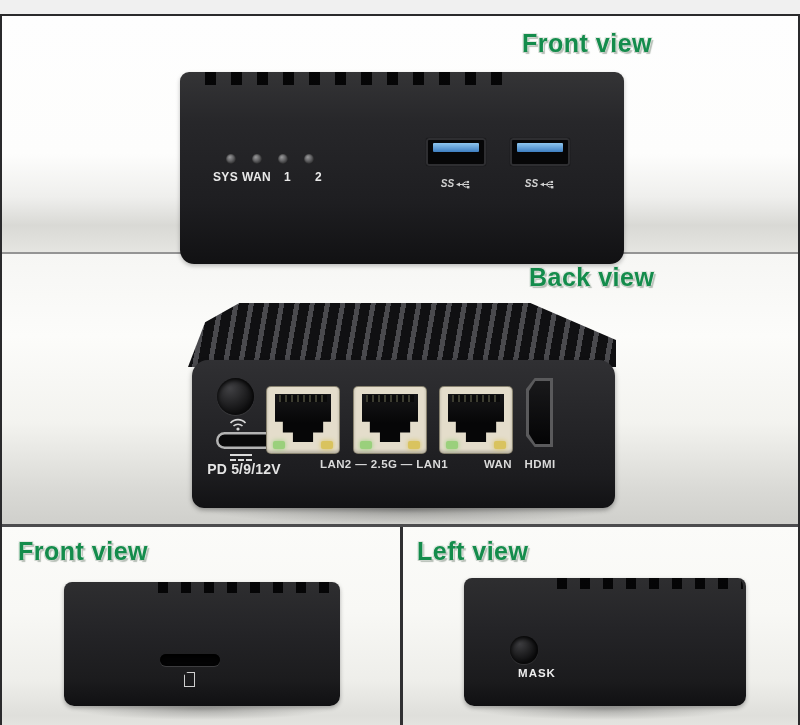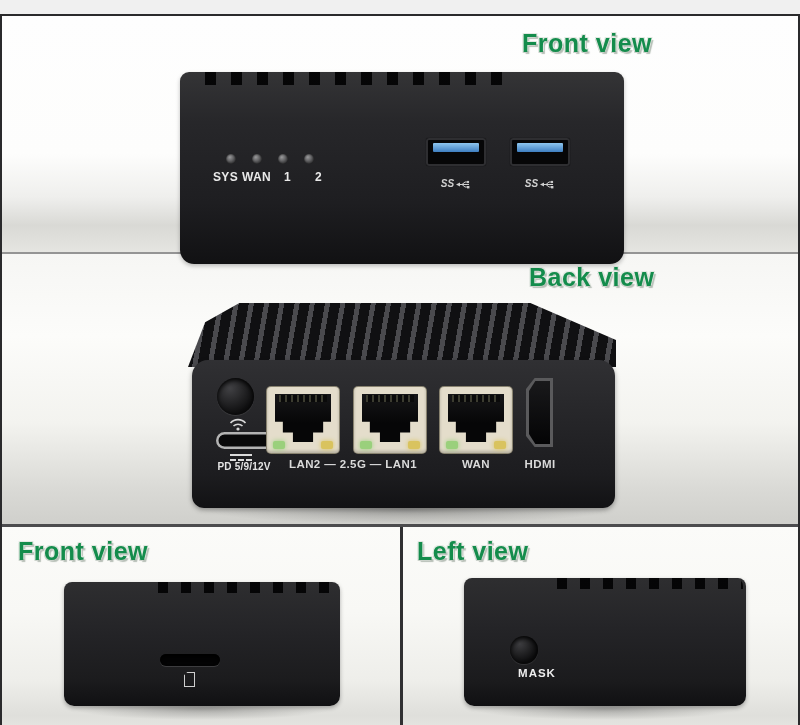--- a/index.html
+++ b/index.html
@@ -70,35 +70,35 @@
     border-radius:16px 16px 12px 12px; box-shadow:0 2px 5px rgba(0,0,0,0.35); }
   .ant-button { position:absolute; left:25px; top:18px; width:37px; height:37px; border-radius:50%;
     background:radial-gradient(circle at 35% 28%, #414144, #0d0d0e 72%);
     box-shadow:0 1px 1px rgba(255,255,255,0.10), inset 0 2px 5px #000; }
   .wifi-icon { position:absolute; left:37px; top:58px; }
   .usbc-port { position:absolute; left:24px; top:72px; width:58px; height:17px;
     background:#09090a; border-radius:9px; box-shadow:inset 0 0 0 2.5px #b3b3b3; }
   .dc-icon { position:absolute; left:38px; top:94px; width:22px; height:3px; border-top:2px solid #dcdcdc; }
   .dc-icon::after { content:""; position:absolute; left:0; top:3px; width:22px;
     border-top:2px dashed #dcdcdc; }
-  .pd-label { position:absolute; left:2px; top:101px; width:100px; font-size:10px; font-weight:bold;
+  .pd-label { position:absolute; left:2px; top:101px; width:100px; font-size:14px; font-weight:bold;
     color:#e4e4e4; letter-spacing:0.2px; text-align:center; }
   .rj45 { position:absolute; top:27px; width:72px; height:66px; background:#e4ddcb;
     border-radius:4px; box-shadow:0 0 0 1px #88826f, inset 0 -2px 3px rgba(0,0,0,0.2); }
   .rj45-1 { left:75px; } .rj45-2 { left:162px; } .rj45-3 { left:248px; }
   .rj45-hole { position:absolute; left:8px; top:7px; width:56px; height:48px;
     background:linear-gradient(180deg,#161618,#060607 60%);
     clip-path:polygon(0 0,100% 0,100% 58%,86% 58%,86% 80%,68% 80%,68% 100%,32% 100%,32% 80%,14% 80%,14% 58%,0 58%); }
   .rj45-pins { position:absolute; left:12px; top:8px; width:48px; height:7px;
     background:repeating-linear-gradient(90deg,#3c3c30 0 2px,#0a0a0a 2px 6px); }
   .rj45-led { position:absolute; bottom:4px; width:12px; height:8px; border-radius:2px; }
   .rj45-led-g { left:6px;  background:#9ad07c; box-shadow:0 0 5px #9ad07c; }
   .rj45-led-y { right:6px; background:#d9c35e; box-shadow:0 0 5px #d9c35e; }
   .eth-label { position:absolute; top:98px; font-size:11.5px; font-weight:bold; color:#dadada;
-    letter-spacing:0.4px; text-align:center; }
+    letter-spacing:0.4px; text-align:right; }
   .eth-lan { left:66px; width:190px; }
   .eth-wan { left:248px; width:72px; }
   .hdmi-outer { position:absolute; left:334px; top:18px; width:27px; height:69px;
     background:#5a5a5c; clip-path:polygon(32% 0%,100% 0%,100% 100%,32% 100%,0% 84%,0% 16%); }
   .hdmi-inner { position:absolute; left:3px; top:3px; width:21px; height:63px;
     background:linear-gradient(180deg,#19191b,#040405); clip-path:polygon(30% 0%,100% 0%,100% 100%,30% 100%,0% 84%,0% 16%); }
   .hdmi-label { position:absolute; left:328px; top:98px; width:40px; text-align:center;
     font-size:11.5px; font-weight:bold; color:#dadada; letter-spacing:0.4px; }
 
   

